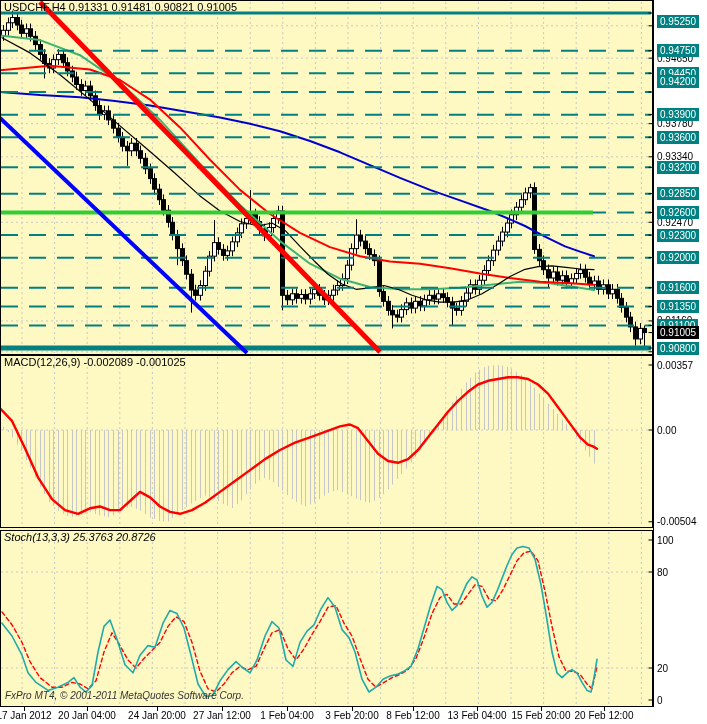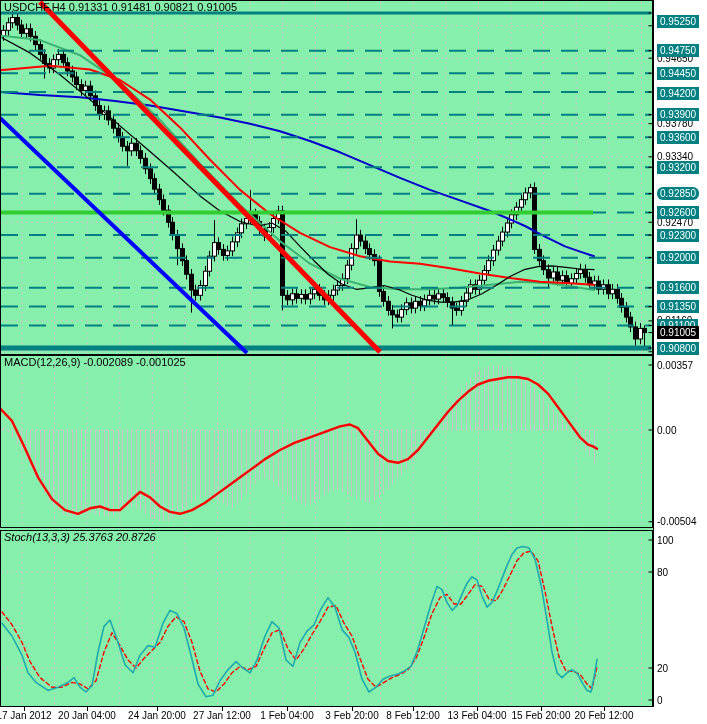--- a/index.html
+++ b/index.html
@@ -1,17 +1,17 @@
 <!DOCTYPE html>
 <html><head>
 <meta charset="utf-8">
 <style>
   html,body{margin:0;padding:0;background:#FFFFFF;}
   body{width:707px;height:724px;overflow:hidden;font-family:"Liberation Sans",sans-serif;}
-  #app{position:relative;width:707px;height:724px;background:#86efac;}
+  #app{position:relative;width:707px;height:724px;background:#fef9c3;}
   .panel{position:absolute;left:0;width:653px;}
   .panel svg{position:absolute;left:0;top:0;display:block;}
   .panel-title{position:absolute;left:4px;top:1px;font-size:11px;line-height:13px;color:#000;white-space:nowrap;z-index:5;}
   #panel-main{top:0;height:355px;}
   #panel-macd{top:355px;height:173px;}
   #panel-stoch{top:530px;height:224px;font-style:italic;}
   #copyright{position:absolute;left:5px;top:160px;font-size:10px;color:#333;white-space:nowrap;z-index:5;}
   #price-axis{position:absolute;left:653px;top:0;width:54px;height:707px;border-left:1px solid #000;background:#fff;}
   .axis-label{position:absolute;left:3px;height:13px;line-height:13px;font-size:10px;white-space:nowrap;}
   .lbl-plain{color:#000;z-index:1;}
@@ -575,35 +575,36 @@
         <line x1="1" y1="138" x2="651" y2="138" stroke="#C8C8C8" stroke-width="1" stroke-dasharray="2 3"></line>
         <polyline points="2.0,82.0 12.0,94.8 22.0,112.4 30.0,131.6 40.0,147.6 52.0,157.2 62.0,157.2 72.0,152.4 80.0,154.0 88.0,158.8 96.0,150.8 104.0,122.0 112.0,102.8 120.0,115.6 128.0,130.0 136.0,138.0 144.0,128.4 152.0,120.4 160.0,112.4 168.0,96.4 176.0,86.8 184.0,91.6 192.0,112.4 200.0,141.2 208.0,158.8 216.0,162.0 224.0,154.0 232.0,142.8 240.0,136.4 248.0,139.6 256.0,136.4 264.0,118.8 272.0,102.8 280.0,99.6 288.0,118.8 296.0,130.0 304.0,118.8 312.0,104.4 320.0,91.6 328.0,77.2 336.0,75.6 344.0,93.2 352.0,106.0 360.0,128.4 368.0,149.2 376.0,157.2 384.0,152.4 392.0,147.6 400.0,144.4 408.0,139.6 416.0,128.4 424.0,107.6 432.0,83.6 440.0,67.6 447.0,64.4 454.0,74.0 461.0,74.0 468.0,64.4 475.0,54.8 482.0,56.4 489.0,69.2 496.0,70.8 503.0,59.6 510.0,45.2 517.0,30.8 524.0,22.8 531.0,21.2 538.0,30.8 545.0,61.2 552.0,96.4 559.0,126.8 566.0,141.2 573.0,141.2 580.0,144.4 587.0,154.0 592.0,158.8 597.0,136.6" fill="none" stroke="#FF0000" stroke-width="1.4" stroke-linejoin="round" stroke-linecap="round" stroke-dasharray="4 3"></polyline>
         <polyline points="2.0,93.2 12.0,106.0 22.0,125.2 28.0,142.8 36.0,152.4 48.0,160.4 58.0,157.2 68.0,152.4 74.0,147.6 80.0,157.2 86.0,162.0 92.0,155.6 98.0,122.0 104.0,96.4 110.0,90.0 117.0,109.2 125.0,134.8 133.0,142.8 140.0,125.2 148.0,115.6 155.0,117.2 163.0,93.2 170.0,80.4 177.0,83.6 184.0,98.0 191.0,125.2 198.0,154.0 206.0,166.8 213.0,165.2 220.0,150.8 228.0,139.6 236.0,131.6 243.0,138.0 250.0,142.8 257.0,130.0 265.0,106.0 272.0,91.6 279.0,98.0 286.0,130.0 293.0,136.4 300.0,112.4 307.0,101.2 314.0,94.8 321.0,78.8 328.0,67.6 335.0,77.2 342.0,99.6 349.0,107.6 355.0,122.0 362.0,149.2 369.0,162.0 376.0,157.2 383.0,149.2 390.0,146.0 397.0,144.4 404.0,141.2 411.0,136.4 418.0,118.8 425.0,94.8 431.0,74.0 437.0,56.4 442.0,59.6 447.0,72.4 452.0,80.4 457.0,75.6 462.0,64.4 467.0,53.2 472.0,46.8 477.0,50.0 482.0,66.0 487.0,77.2 492.0,72.4 497.0,61.2 502.0,48.4 507.0,35.6 512.0,24.4 517.0,18.0 523.0,16.4 529.0,18.0 535.0,29.2 541.0,54.8 547.0,90.0 552.0,122.0 557.0,142.8 562.0,147.6 567.0,142.8 572.0,139.6 577.0,142.8 582.0,152.4 587.0,160.4 591.0,162.0 594.0,147.6 597.0,129.4" fill="none" stroke="#20AAAA" stroke-width="1.6" stroke-linejoin="round" stroke-linecap="round"></polyline>
         <line x1="648.5" y1="10" x2="652.5" y2="10" stroke="#000" stroke-width="1"></line>
         <line x1="648.5" y1="42" x2="652.5" y2="42" stroke="#000" stroke-width="1"></line>
         <line x1="648.5" y1="138" x2="652.5" y2="138" stroke="#000" stroke-width="1"></line>
         <line x1="648.5" y1="170" x2="652.5" y2="170" stroke="#000" stroke-width="1"></line>
         <rect x="0.5" y="0.5" width="652" height="176" fill="none" stroke="#000000" stroke-width="1"></rect>
       </svg>
     <div class="panel-title">Stoch(13,3,3) 25.3763 20.8726</div>
+    <div id="copyright">FxPro MT4, © 2001-2011 MetaQuotes Software Corp.</div>
   </div>
 
   <div id="price-axis">
       <div class="axis-label lbl-teal" style="top: 6.5px; margin-top: 8px;">0.95250</div>
       <div class="axis-label lbl-plain" style="top: 19.3px; margin-top: 27px;">0.95080</div>
       <div class="axis-label lbl-teal" style="top: 44.1px;">0.94750</div>
       <div class="axis-label lbl-plain" style="top: 51.7px;">0.94650</div>
       <div class="axis-label lbl-teal" style="top: 66.7px;">0.94450</div>
-      <div class="axis-label lbl-teal" style="top: 87px;">0.94200</div>
+      <div class="axis-label lbl-teal" style="top: 75px;">0.94200</div>
       <div class="axis-label lbl-teal" style="top: 108.1px;">0.93900</div>
       <div class="axis-label lbl-plain" style="top: 117.2px;">0.93780</div>
       <div class="axis-label lbl-teal" style="top: 130.7px;">0.93600</div>
       <div class="axis-label lbl-plain" style="top: 150.3px;">0.93340</div>
       <div class="axis-label lbl-teal" style="top: 160.8px;">0.93200</div>
-      <div class="axis-label lbl-teal" style="top: 187.2px; border-radius: 6px;">0.92850</div>
+      <div class="axis-label lbl-teal" style="top: 187.2px;">0.92850</div>
       <div class="axis-label lbl-teal" style="top: 206px;">0.92600</div>
       <div class="axis-label lbl-plain" style="top: 215.8px;">0.92470</div>
       <div class="axis-label lbl-teal" style="top: 228.6px;">0.92300</div>
       <div class="axis-label lbl-teal" style="top: 251.2px;">0.92000</div>
       <div class="axis-label lbl-teal" style="top: 281.3px;">0.91600</div>
       <div class="axis-label lbl-teal" style="top: 300.1px;">0.91350</div>
       <div class="axis-label lbl-plain" style="top: 314.4px;">0.91160</div>
       <div class="axis-label lbl-teal" style="top: 318.9px;">0.91100</div>
       <div class="axis-label lbl-current" style="top: 326.1px;">0.91005</div>
       <div class="axis-label lbl-teal" style="top: 341.5px;">0.90800</div>

